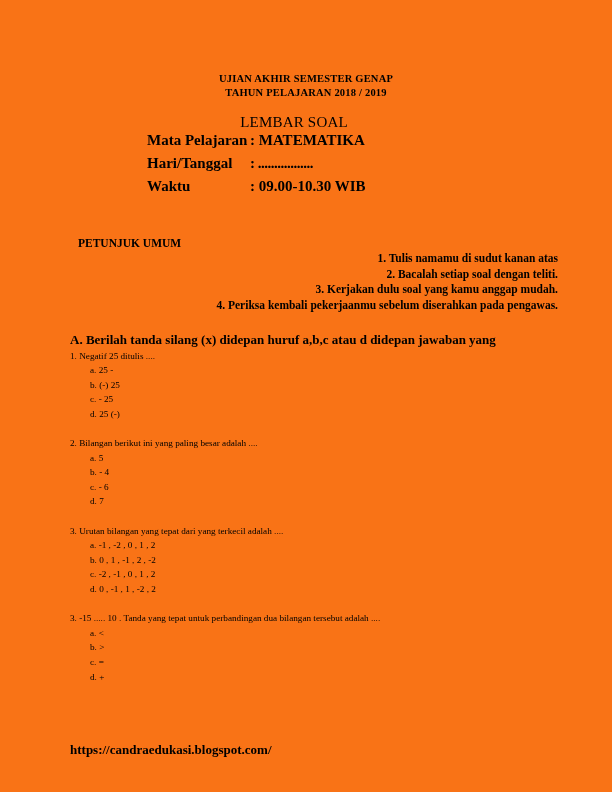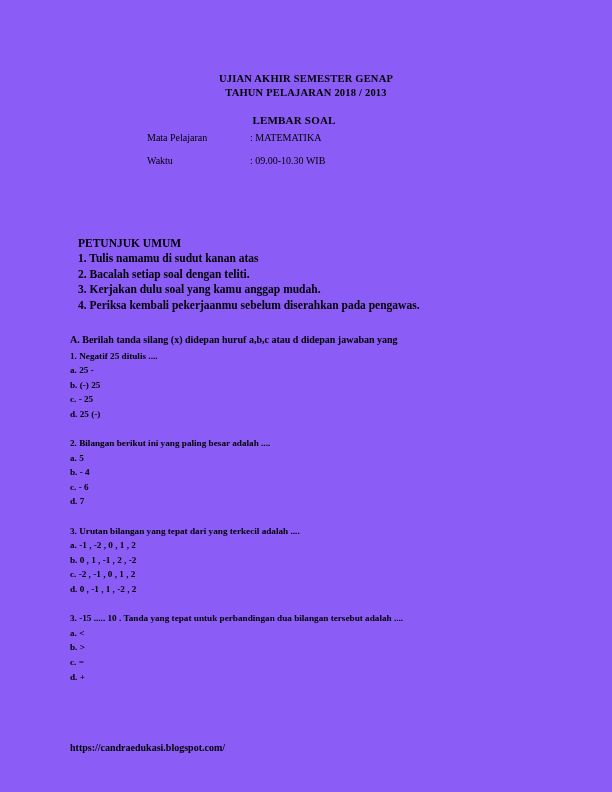--- a/index.html
+++ b/index.html
@@ -11,21 +11,21 @@
     width: 612px;
     height: 792px;
     position: relative;
     font-family: "Liberation Serif", "DejaVu Serif", serif;
     color: #000000;
     overflow: hidden;
   }
   .page {
     position: absolute;
     inset: 0;
-    background: #8b5cf6;
+    background: #f97316;
   }
 
   
   .exam-header {
     position: absolute;
     top: 72px;
     left: 0;
     width: 612px;
     text-align: center;
     font-weight: bold;
@@ -34,33 +34,33 @@
     line-height: 14px;
   }
   .exam-header .line2 { margin-top: 0px; }
 
   .sheet-title {
     position: absolute;
     top: 114px;
     left: 0;
     width: 588px;
     text-align: center;
-    font-weight: bold;
-    font-size: 11px;
+    font-weight: normal;
+    font-size: 15px;
     letter-spacing: 0.2px;
   }
 
   
   .meta {
     position: absolute;
     top: 132px;
     left: 147px;
     width: 330px;
-    font-size: 10px;
-    font-weight: normal;
+    font-size: 15px;
+    font-weight: bold;
     border-collapse: collapse;
   }
   .meta td {
     padding: 0;
     height: 23px;
     vertical-align: top;
     white-space: nowrap;
   }
   .meta td.label { width: 103px; }
   .meta td.value { width: 227px; }
@@ -78,77 +78,81 @@
     font-size: 11.5px;
     font-weight: bold;
     line-height: 15.4px;
   }
   .instructions .heading { font-size: 11.5px; font-weight: bold; }
   .instructions ol {
     margin: 0;
     padding: 0;
     list-style: none;
   }
-  .instructions li { white-space: nowrap; }
+  .instructions li { white-space: nowrap; text-align: right; }
 
   
   .section-a {
     position: absolute;
     top: 332px;
     left: 70px;
     width: 455px;
     font-size: 11.5px;
     font-weight: bold;
     line-height: 15.5px;
   }
   .section-a-heading {
     font-weight: bold;
-    font-size: 10px;
+    font-size: 13px;
     line-height: 15.5px;
   }
 
   .questions {
     margin-top: 1px;
     font-size: 9.2px;
-    font-weight: bold;
+    font-weight: normal;
     line-height: 14.6px;
   }
   .q-block { margin-bottom: 14.6px; }
   .q-block:last-child { margin-bottom: 0; }
   .q-stem { white-space: nowrap; }
   .q-options { margin: 0; padding: 0; list-style: none; }
-  .q-options li { white-space: nowrap; }
+  .q-options li { white-space: nowrap; margin-left: 20px; }
 
   
   .footer-url {
     position: absolute;
     top: 742px;
     left: 70px;
-    font-size: 10px;
+    font-size: 13px;
     font-weight: bold;
     letter-spacing: 0px;
   }
 </style>
 </head>
 <body>
 
 <div class="page">
 
   <div class="exam-header">
     <div class="line1">UJIAN AKHIR SEMESTER GENAP</div>
-    <div class="line2">TAHUN PELAJARAN 2018 / 2013</div>
+    <div class="line2">TAHUN PELAJARAN 2018 / 2019</div>
   </div>
 
   <div class="sheet-title">LEMBAR SOAL</div>
 
   <table class="meta">
     <tbody>
       <tr>
         <td class="label">Mata Pelajaran</td>
         <td class="value">: MATEMATIKA</td>
+      </tr>
+      <tr>
+        <td class="label">Hari/Tanggal</td>
+        <td class="value dots">: .................</td>
       </tr>
       <tr>
         <td class="label">Waktu</td>
         <td class="value">: 09.00-10.30 WIB</td>
       </tr>
     </tbody>
   </table>
 
   <div class="instructions">
     <div class="heading">PETUNJUK UMUM</div>

